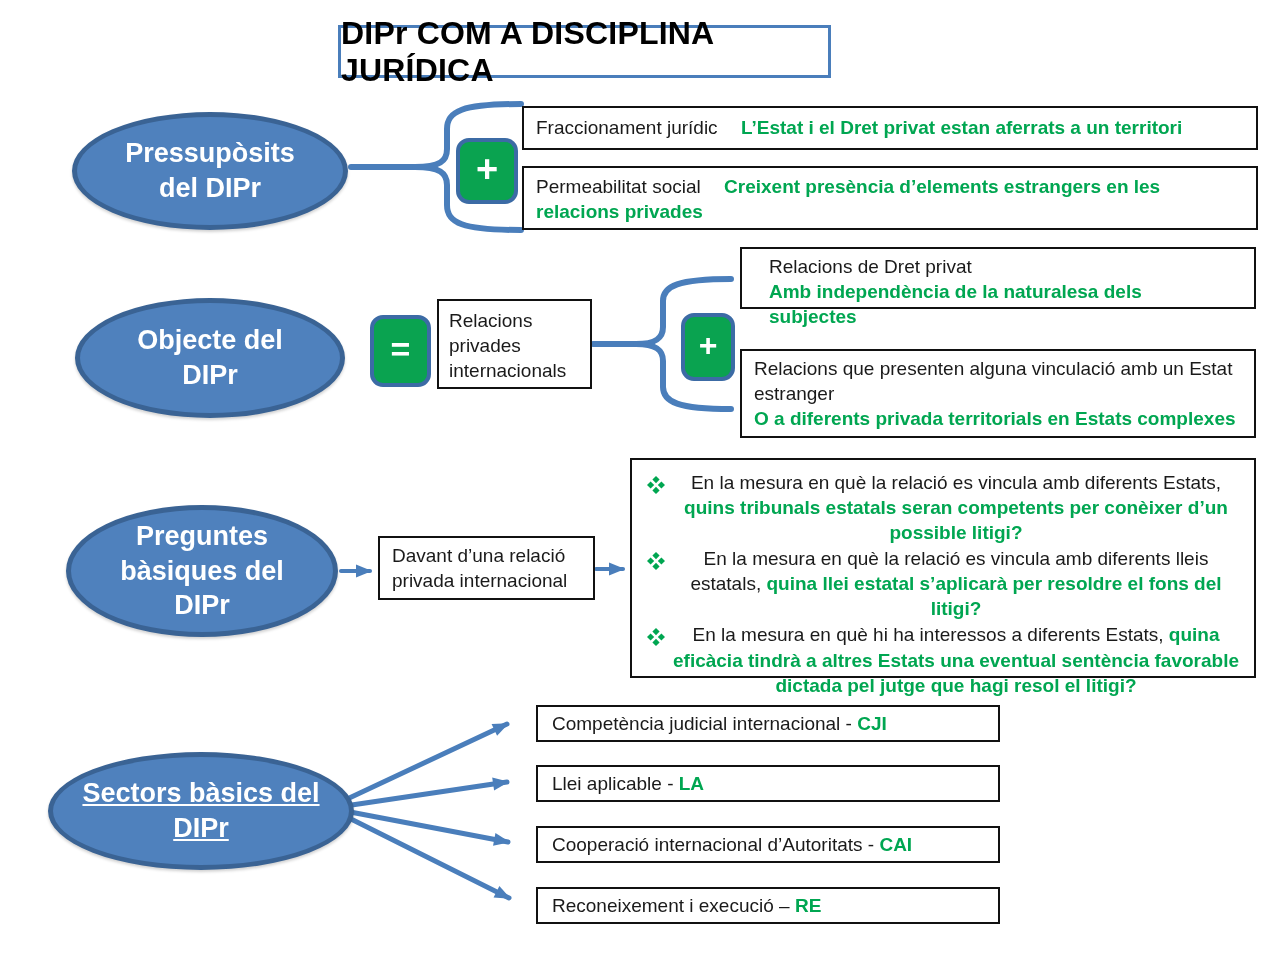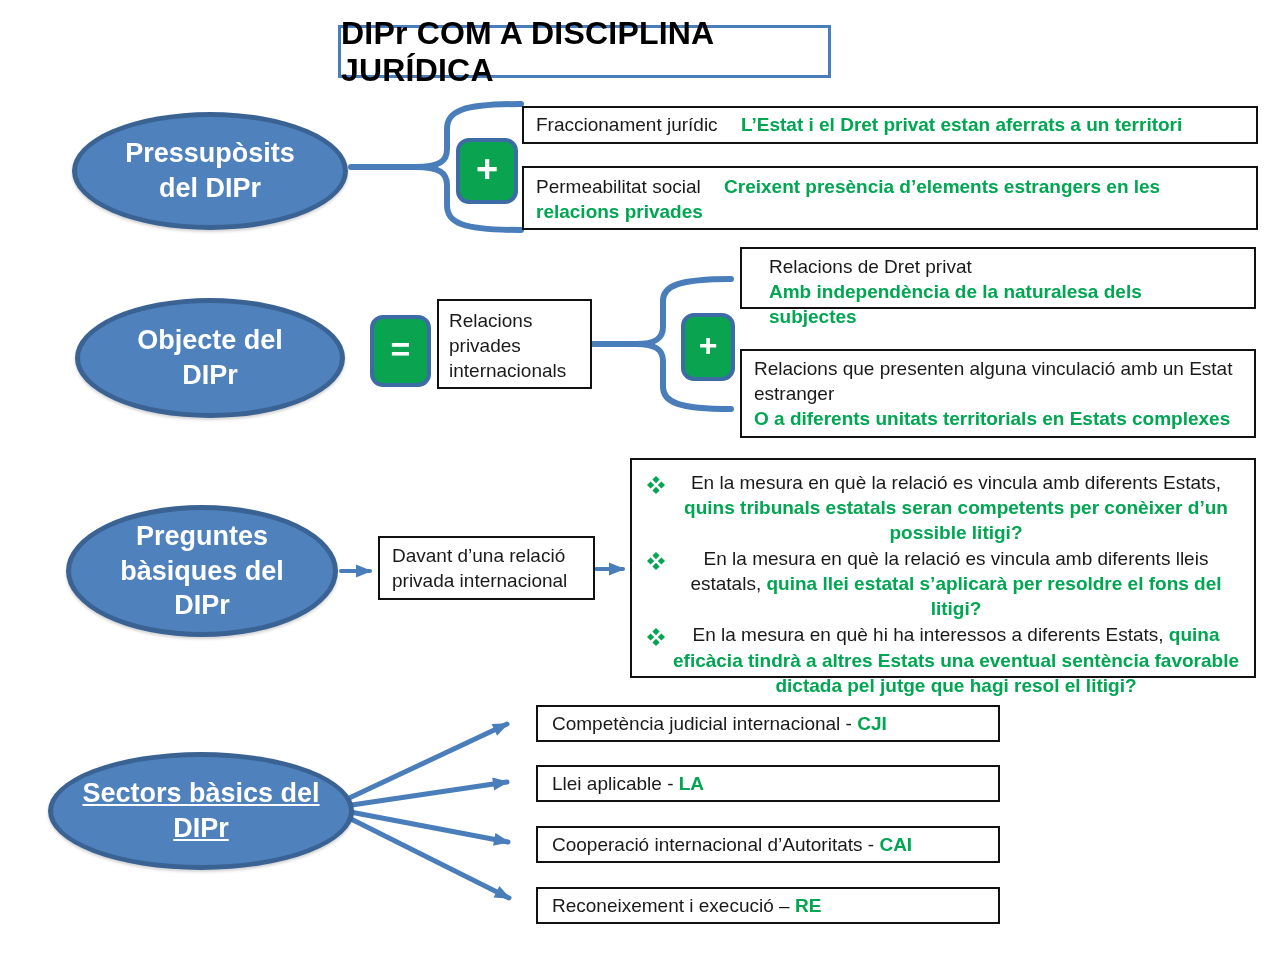--- a/index.html
+++ b/index.html
@@ -57,21 +57,21 @@
   .box{
     position:absolute;z-index:2;background:#fff;
     border:2px solid var(--box-border);box-sizing:border-box;
     font-size:19px;line-height:1.32;
   }
   .blk{color:var(--text-black);}
   .grn{color:var(--green);font-weight:bold;}
   .block{display:block;}
   .gap-after{margin-right:18px;}
 
-  .boxA{left:522px;top:106px;width:736px;height:38px;display:flex;align-items:center;padding:0 12px;}
+  .boxA{left:522px;top:106px;width:736px;height:44px;display:flex;align-items:center;padding:0 12px;}
   .boxB{left:522px;top:166px;width:736px;height:64px;padding:6px 12px;}
   .defbox{left:437px;top:299px;width:155px;height:90px;padding:7px 10px;}
   .boxC{left:740px;top:247px;width:516px;height:62px;padding:5px 27px;}
   .boxD{left:740px;top:349px;width:516px;height:89px;padding:5px 12px;}
   .boxE{left:378px;top:536px;width:217px;height:64px;display:flex;align-items:center;padding:0 12px;}
   .boxF{left:630px;top:458px;width:626px;height:220px;padding:10px 14px;}
 
   .bullet{display:flex;margin-bottom:1px;text-align:center;}
   .bullet .marker{flex:0 0 20px;margin:5px 6px 0 0;}
   .bullet p{margin:0;}
@@ -139,21 +139,21 @@
   </div>
   <div class="op-badge plus2">
     <span>+</span>
   </div>
   <div class="box boxC">
     <span class="blk block">Relacions de Dret privat</span>
     <span class="grn block">Amb independència de la naturalesa dels subjectes</span>
   </div>
   <div class="box boxD">
     <span class="blk block">Relacions que presenten alguna vinculació amb un Estat estranger</span>
-    <span class="grn block">O a diferents unitats territorials en Estats complexes</span>
+    <span class="grn block">O a diferents privada territorials en Estats complexes</span>
   </div>
 
   <div class="ellipse e3">
     <span>Preguntes bàsiques del DIPr</span>
   </div>
   <div class="box boxE">
     <span class="blk">Davant d’una relació privada internacional</span>
   </div>
   <div class="box boxF">
     <div class="bullet">

